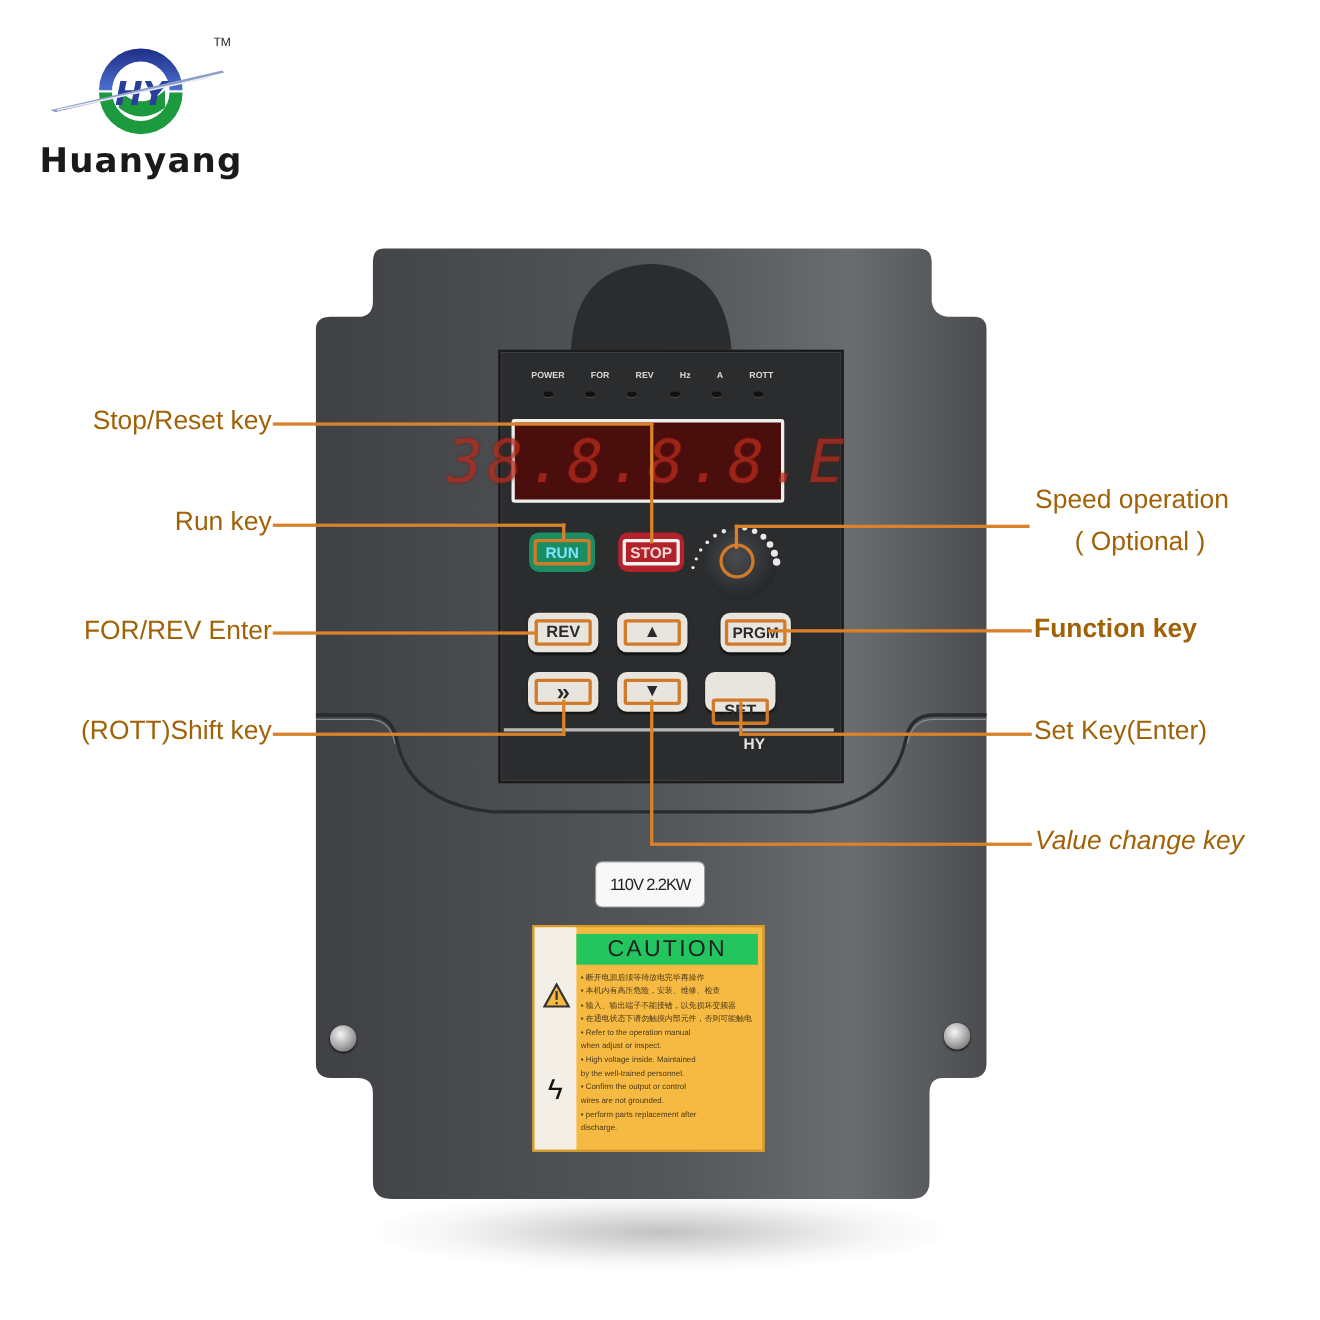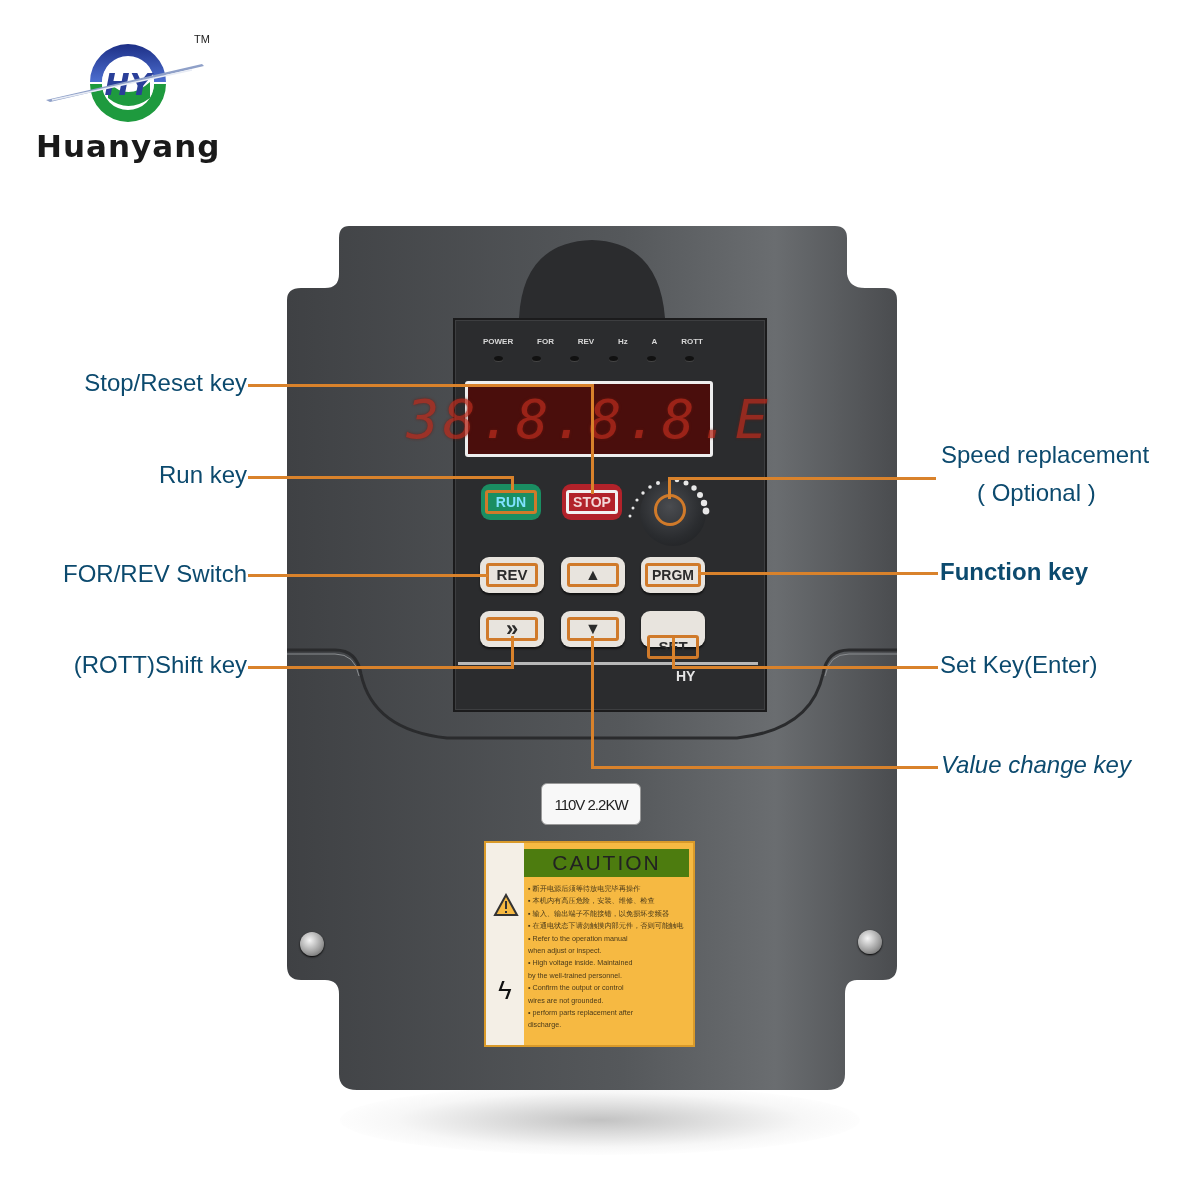--- a/index.html
+++ b/index.html
@@ -23,28 +23,28 @@
   .key-inner{border:3px solid #d07a2a;border-radius:3px;padding:0 3px;line-height:20px;height:24px;display:flex;align-items:center;justify-content:center;box-sizing:border-box;}
   .key-light{background:#e8e4de;color:#2b2b2b;width:64px;height:36px;box-shadow:0 2px 2px rgba(0,0,0,0.6);}
   .key-run{background:#1a8e62;color:#7fe2ff;width:60px;height:36px;}
   .key-stop{background:#b2222a;color:#f3d7d7;width:60px;height:36px;}
   .knob{left:640px;top:480px;width:66px;height:66px;border-radius:50%;background:radial-gradient(circle at 45% 40%, #4a4c50 0%, #2a2c2f 60%, #1c1d1f 100%);}
   .knob-ring{left:654px;top:494px;width:32px;height:32px;border-radius:50%;border:3px solid #d07a2a;box-sizing:border-box;}
   .hy{left:676px;top:668px;font-size:14px;font-weight:bold;color:#e6e6e6;}
   .rating{left:541px;top:783px;width:98px;height:40px;border-radius:6px;background:#f8f8f8;border:1px solid #999;display:flex;align-items:center;justify-content:center;font-size:15px;color:#222;letter-spacing:-1px;}
   .caution{left:484px;top:841px;width:211px;height:206px;background:#f6b942;box-sizing:border-box;border:2px solid #d99a2a;}
   .caution-strip{left:0px;top:0px;width:38px;height:202px;background:#f4efe6;}
-  .caution-title{left:38px;top:6px;width:165px;height:28px;background:#4d7c0f;font-size:21px;letter-spacing:2px;color:#222;display:flex;align-items:center;justify-content:center;}
+  .caution-title{left:38px;top:6px;width:165px;height:28px;background:#22c55e;font-size:21px;letter-spacing:2px;color:#222;display:flex;align-items:center;justify-content:center;}
   .caution-lines{left:42px;top:40px;width:166px;font-size:7.2px;line-height:12.4px;color:#4a3a1a;}
   .caution-lines div{white-space:nowrap;overflow:hidden;}
   .warn-tri{left:7px;top:50px;}
   .bolt{left:12px;top:132px;font-size:26px;color:#111;}
   .screw{width:24px;height:24px;border-radius:50%;background:radial-gradient(circle at 40% 35%, #f5f5f5, #9b9b9b 60%, #555 100%);box-shadow:0 1px 2px #000;}
   
-  .callout{font-size:24px;color:#0c4a6e;white-space:nowrap;}
+  .callout{font-size:24px;color:#a16207;white-space:nowrap;}
   .line{position:absolute;background:#d9822b;}
 </style>
 </head>
 <body>
 
 <div class="abs logo-mark">
   <svg width="170" height="100" viewBox="0 0 170 100">
     <defs>
       <linearGradient id="gb" x1="0" y1="0" x2="0" y2="1">
         <stop offset="0" stop-color="#1d2f86"></stop>
@@ -134,21 +134,21 @@
       <circle cx="84" cy="43" r="3.4"></circle>
   </g>
 </svg>
 
 <div class="abs key key-light" style="left:480px;top:557px;">
   <div class="key-inner" style="width:52px;font-size:15px;">REV</div>
 </div>
 <div class="abs key key-light" style="left:561px;top:557px;">
   <div class="key-inner" style="width:52px;font-size:16px;">▲</div>
 </div>
-<div class="abs key key-light" style="left:641px;top:557px;">
+<div class="abs key key-light" style="left:655px;top:557px;">
   <div class="key-inner" style="width:56px;font-size:14px;">PRGM</div>
 </div>
 
 <div class="abs key key-light" style="left:480px;top:611px;">
   <div class="key-inner" style="width:52px;font-size:22px;">»</div>
 </div>
 <div class="abs key key-light" style="left:561px;top:611px;">
   <div class="key-inner" style="width:52px;font-size:16px;">▼</div>
 </div>
 <div class="abs key key-light" style="left:641px;top:611px;">
@@ -202,20 +202,20 @@
 <div class="line" style="left:698px;top:572px;width:240px;height:3px;"></div>
 
 <div class="line" style="left:672px;top:666px;width:266px;height:3px;"></div>
 <div class="line" style="left:672px;top:638px;width:3px;height:31px;"></div>
 
 <div class="line" style="left:591px;top:636px;width:3px;height:132px;"></div>
 <div class="line" style="left:591px;top:766px;width:347px;height:3px;"></div>
 
 <div class="abs callout" style="right:953px;top:369px;">Stop/Reset  key</div>
 <div class="abs callout" style="right:953px;top:461px;text-align:center;">Run key</div>
-<div class="abs callout" style="right:953px;top:560px;">FOR/REV Switch</div>
+<div class="abs callout" style="right:953px;top:560px;">FOR/REV Enter</div>
 <div class="abs callout" style="right:953px;top:651px;">(ROTT)Shift key</div>
 
-<div class="abs callout" style="left:941px;top:441px;">Speed replacement</div>
+<div class="abs callout" style="left:941px;top:441px;">Speed operation</div>
 <div class="abs callout" style="left:977px;top:479px;">( Optional )</div>
 <div class="abs callout" style="left:940px;top:558px;font-weight:bold;">Function key</div>
 <div class="abs callout" style="left:940px;top:651px;text-align:right;">Set Key(Enter)</div>
 <div class="abs callout" style="left:941px;top:751px;font-style:italic;">Value change key</div>
 
 </body></html>

